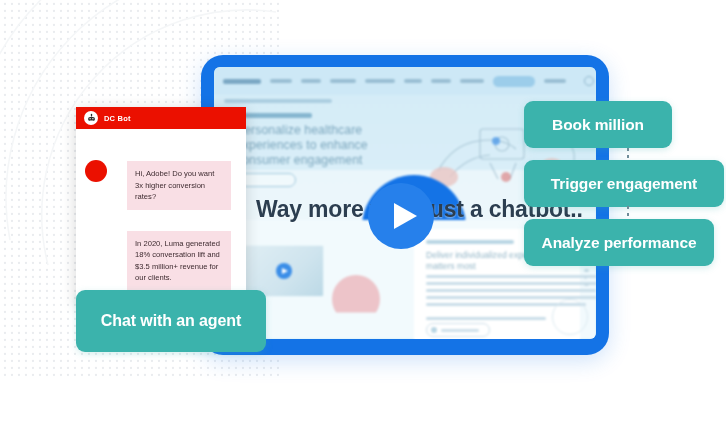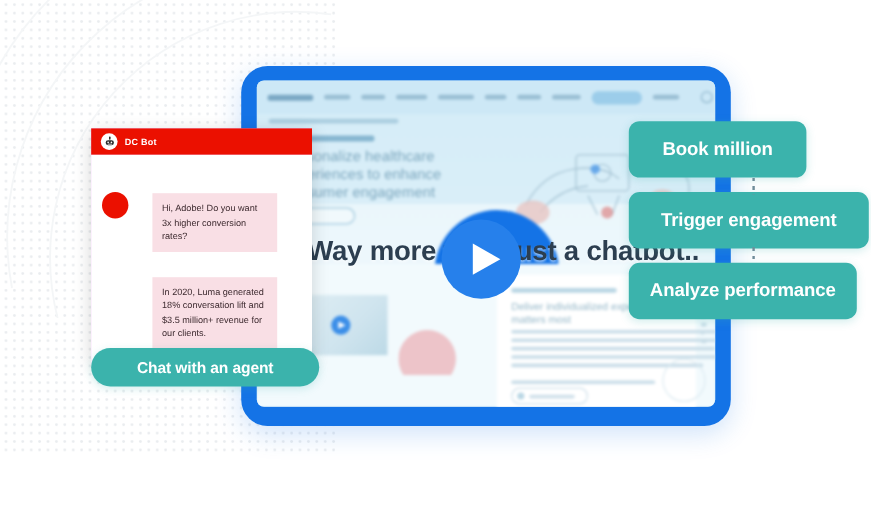--- a/index.html
+++ b/index.html
@@ -281,22 +281,22 @@
     font-weight: 700;
     letter-spacing: -.2px;
     white-space: nowrap;
     text-shadow: 0 1px 2px rgba(255,255,255,.55);
   }
 
   
   .chat-widget {
     position: absolute;
     left: 76px; top: 107px;
-    width: 184px;
-    background: #f0abfc;
+    width: 170px;
+    background: #5eead4;
     z-index: 9;
     box-shadow: 0 3px 14px rgba(0,0,0,.16);
   }
   .chat-header {
     height: 22px;
     background: #EB1000;
     display: flex;
     align-items: center;
     gap: 6px;
     padding: 0 8px;
@@ -355,21 +355,21 @@
     justify-content: center;
     letter-spacing: -.1px;
     z-index: 10;
     cursor: pointer;
     white-space: nowrap;
     box-shadow: 0 2px 7px rgba(59,179,172,.22);
   }
   .pill-book      { left: 524px; top: 101px; width: 148px; height: 47px; }
   .pill-trigger   { left: 524px; top: 160px; width: 200px; height: 47px; }
   .pill-analyze   { left: 524px; top: 219px; width: 190px; height: 47px; }
-  .pill-chat      { left: 76px;  top: 290px; width: 190px; height: 32px; font-size: 13px; border-radius: 18px; }
+  .pill-chat      { left: 76px;  top: 290px; width: 190px; height: 62px; font-size: 16px; }
 
   .dash-line {
     position: absolute;
     left: 627px;
     width: 2px;
     z-index: 11;
     background: repeating-linear-gradient(
       to bottom,
       #6f8c99 0px, #6f8c99 3px,
       transparent 3px, transparent 7px

